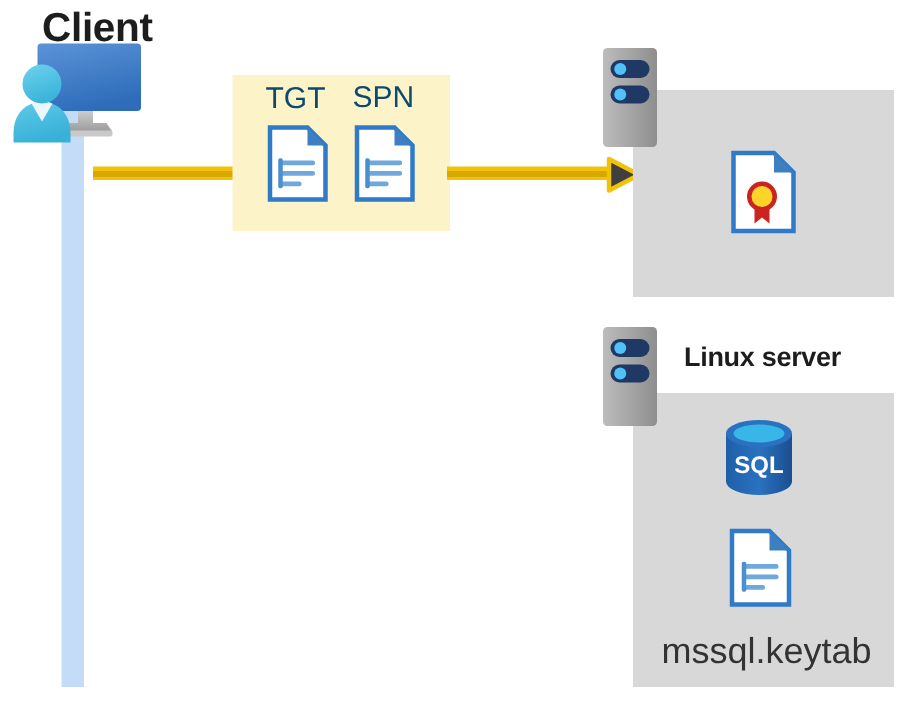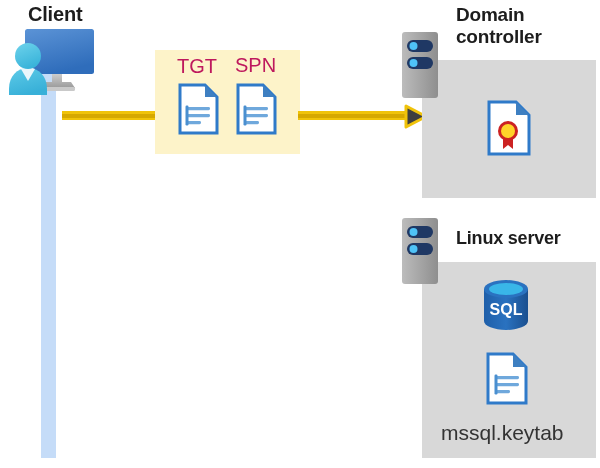--- a/index.html
+++ b/index.html
@@ -73,40 +73,40 @@
 
   
   #arrow-head { left: 404px; top: 104px; width: 24px; height: 25px; }
 
   
   .doc-icon-wrap { position: absolute; }
   .doc-caption {
     position: absolute;
     font-family: "Liberation Sans", sans-serif;
     font-size: 20px;
-    color: #be185d;
+    color: #0c4a6e;
     white-space: nowrap;
   }
 
   
   .server-panel { background: #d8d8d8; }
   #dc-panel    { left: 422px; top: 60px;  width: 174px; height: 138px; }
   #linux-panel { left: 422px; top: 262px; width: 174px; height: 196px; }
 
   
   .rack-icon { position: absolute; width: 36px; height: 66px; }
 </style>
 </head>
 <body>
 
 <div id="canvas">
 
   <div class="abs" id="client-lifeline"></div>
 
-  <div class="abs label-bold" style="left:28px; top:3px; font-size:20px;">Client</div>
+  <div class="abs label-bold" style="left:28px; top:3px; font-size:27px;">Client</div>
 
   <div class="abs" id="client-icon">
     <svg width="96" height="72" viewBox="0 0 96 72" xmlns="http://www.w3.org/2000/svg">
       <defs>
         <linearGradient id="monGrad" x1="0" y1="0" x2="0.35" y2="1">
           <stop offset="0" stop-color="#5b93d6"></stop>
           <stop offset="1" stop-color="#2f6dbb"></stop>
         </linearGradient>
         <linearGradient id="standGrad" x1="0" y1="0" x2="0" y2="1">
           <stop offset="0" stop-color="#d4d4d4"></stop>
@@ -177,22 +177,20 @@
   </div>
 
   <div class="abs" id="arrow-head">
     <svg width="24" height="25" viewBox="0 0 24 25" xmlns="http://www.w3.org/2000/svg">
       <path d="M2 2 L22 12.5 L2 23 z" fill="#3f3f3f" stroke="#f0c30a" stroke-width="3" stroke-linejoin="round"></path>
     </svg>
   </div>
 
   <div class="abs server-panel" id="dc-panel"></div>
 
-  <div class="abs label-bold" style="left:456px; top:4px; font-size:19px;">Domain
-controller</div>
 
   <div class="abs rack-icon" style="left:402px; top:32px;">
     <svg width="36" height="66" viewBox="0 0 36 66" xmlns="http://www.w3.org/2000/svg">
       <defs>
         <linearGradient id="rack1" x1="0" y1="0" x2="1" y2="0">
           <stop offset="0" stop-color="#bcbcbc"></stop>
           <stop offset="0.55" stop-color="#a3a3a3"></stop>
           <stop offset="1" stop-color="#8e8e8e"></stop>
         </linearGradient>
       </defs>
@@ -257,15 +255,15 @@
     <svg width="42" height="53" viewBox="0 0 42 53" xmlns="http://www.w3.org/2000/svg">
       <path d="M2 2 h25 l13 13 v36 H2 z" fill="#ffffff" stroke="#2f7ac9" stroke-width="3"></path>
       <path d="M27 2 l13 13 h-13 z" fill="#3e7fc1"></path>
       <rect x="10" y="24" width="23" height="3.2" rx="1.4" fill="#6fa8dc"></rect>
       <rect x="10" y="31" width="23" height="3.2" rx="1.4" fill="#6fa8dc"></rect>
       <rect x="10" y="38" width="14" height="3.2" rx="1.4" fill="#6fa8dc"></rect>
       <rect x="8.5" y="22.5" width="3" height="20" rx="1.2" fill="#4a8fd0"></rect>
     </svg>
   </div>
 
-  <div class="abs label-plain" style="left:441px; top:421px; font-size:21px;">mssql.keytab</div>
+  <div class="abs label-plain" style="left:441px; top:421px; font-size:24px;">mssql.keytab</div>
 
 </div>
 
 </body></html>

